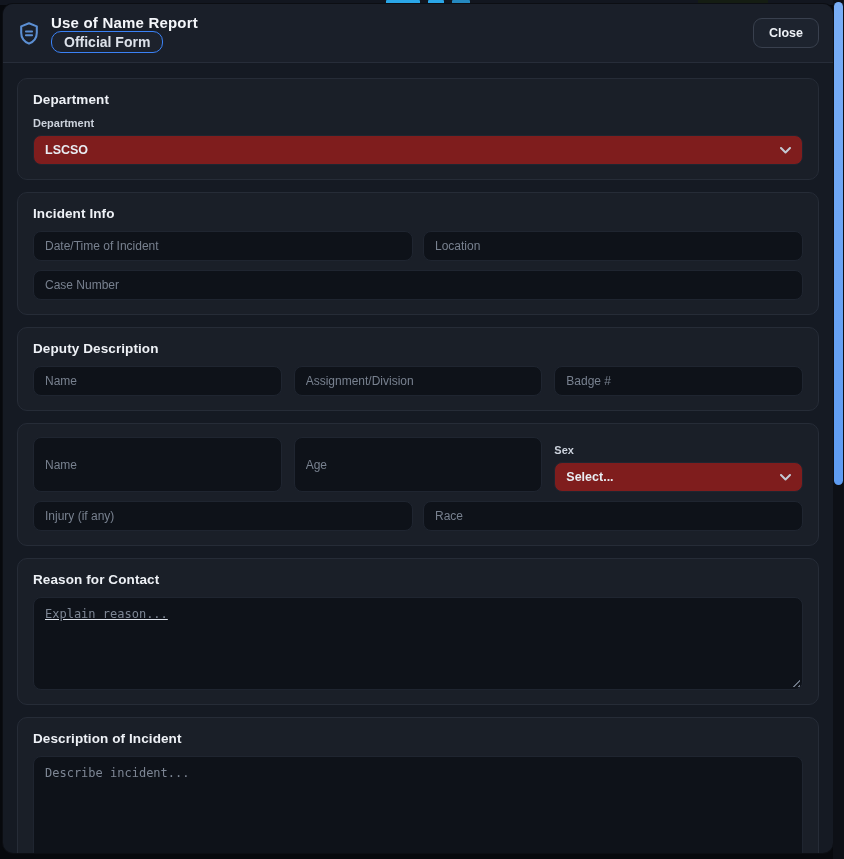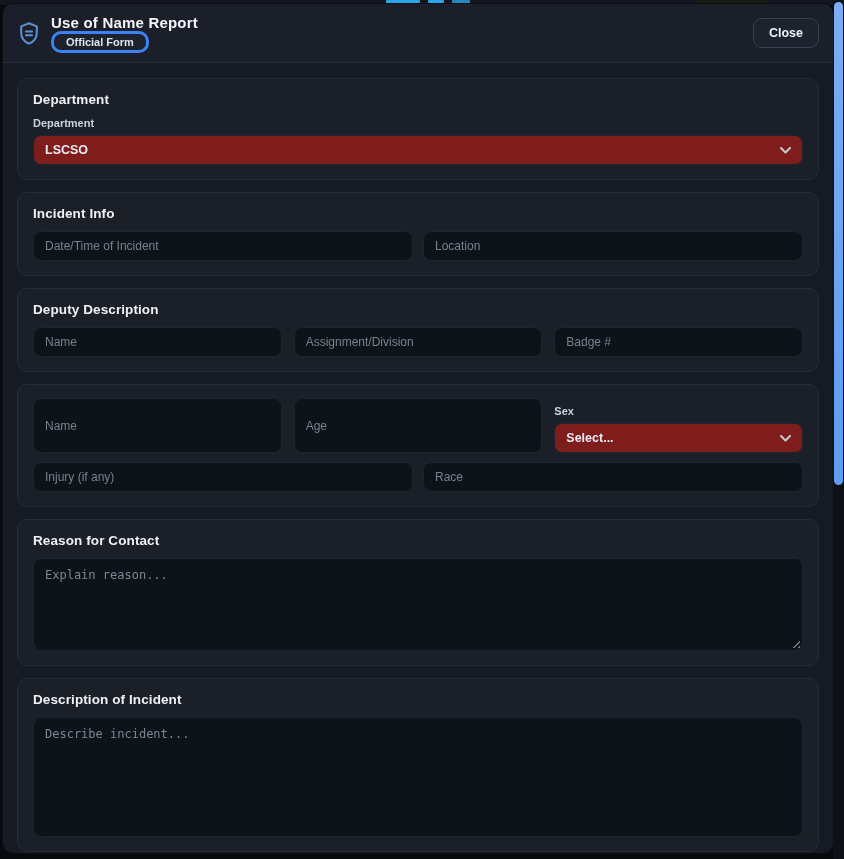--- a/index.html
+++ b/index.html
@@ -34,22 +34,22 @@
     height:59px; background:#1a1f29;
     display:flex; align-items:center; justify-content:space-between;
     padding:0 14px 0 13px;
     border-bottom:1px solid #272d39;
   }
   .header-left { display:flex; align-items:flex-start; gap:9px; }
   .shield-wrap { margin-top:6px; display:flex; }
   .title { font-size:15px; font-weight:bold; color:#f4f6fa; letter-spacing:.2px; }
   .pill {
     margin-top:0; display:inline-block;
-    font-size:11px; font-weight:bold; color:#dde2ea;
-    border:3px solid #3b82f6; border-radius:10px;
+    font-size:14px; font-weight:bold; color:#dde2ea;
+    border:1px solid #3b82f6; border-radius:10px;
     padding:2px 12px; background:rgba(255,255,255,0.015);
   }
   .close-btn {
     background:#1d232e; border:1px solid #39404e; border-radius:9px;
     color:#eef1f6; font-family:inherit; font-size:12.5px; font-weight:bold;
     padding:7px 15px; cursor:pointer;
   }
 
   
   .content {
@@ -99,21 +99,21 @@
     padding:9px 11px; outline:none; resize:none;
   }
   textarea.area::placeholder { color:#7d8694; opacity:1; }
   .area-wrap { position:relative; }
   .resize-grip {
     position:absolute; right:3px; bottom:3px; width:10px; height:10px;
     clip-path:polygon(100% 0,100% 100%,0 100%);
     background:repeating-linear-gradient(135deg,transparent 0 2px,#6b7482 2px 3.5px);
     pointer-events:none;
   }
-  .reason-area { height:93px; }
+  .reason-area { height:93px;text-decoration:underline; }
   .desc-area { height:120px; }
 
   
   .scrollbar-track {
     position:absolute; right:0; top:0; width:11px; height:859px;
     background:#0d1016;
   }
   .scrollbar-thumb {
     position:absolute; left:1px; top:2px; width:9px; height:483px;
     background:linear-gradient(180deg,#79aef6,#5e9cf2);
@@ -162,20 +162,21 @@
         </span>
       </div>
     </section>
 
     <section class="card">
       <h2>Incident Info</h2>
       <div class="grid2">
         <input class="txt-input" type="text" placeholder="Date/Time of Incident" style="">
         <input class="txt-input" type="text" placeholder="Location" style="">
       </div>
+      <input class="txt-input mt8" type="text" placeholder="Case Number" style="">
     </section>
 
     <section class="card">
       <h2>Deputy Description</h2>
       <div class="grid3">
         <input class="txt-input" type="text" placeholder="Name" style="">
         <input class="txt-input" type="text" placeholder="Assignment/Division" style="">
         <input class="txt-input" type="text" placeholder="Badge #" style="">
       </div>
     </section>

